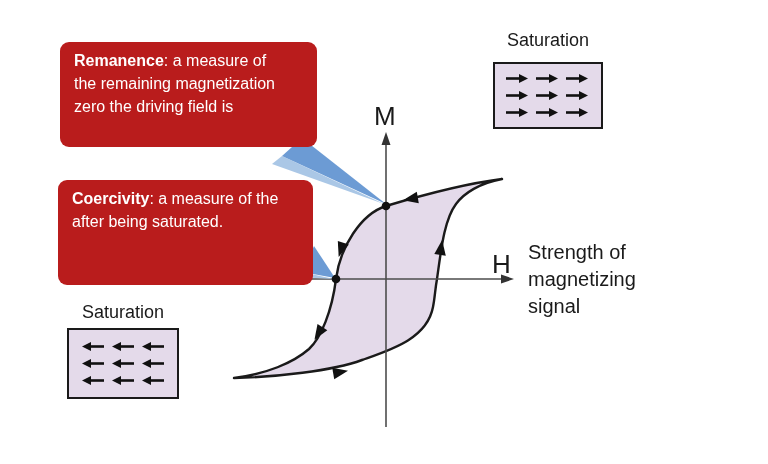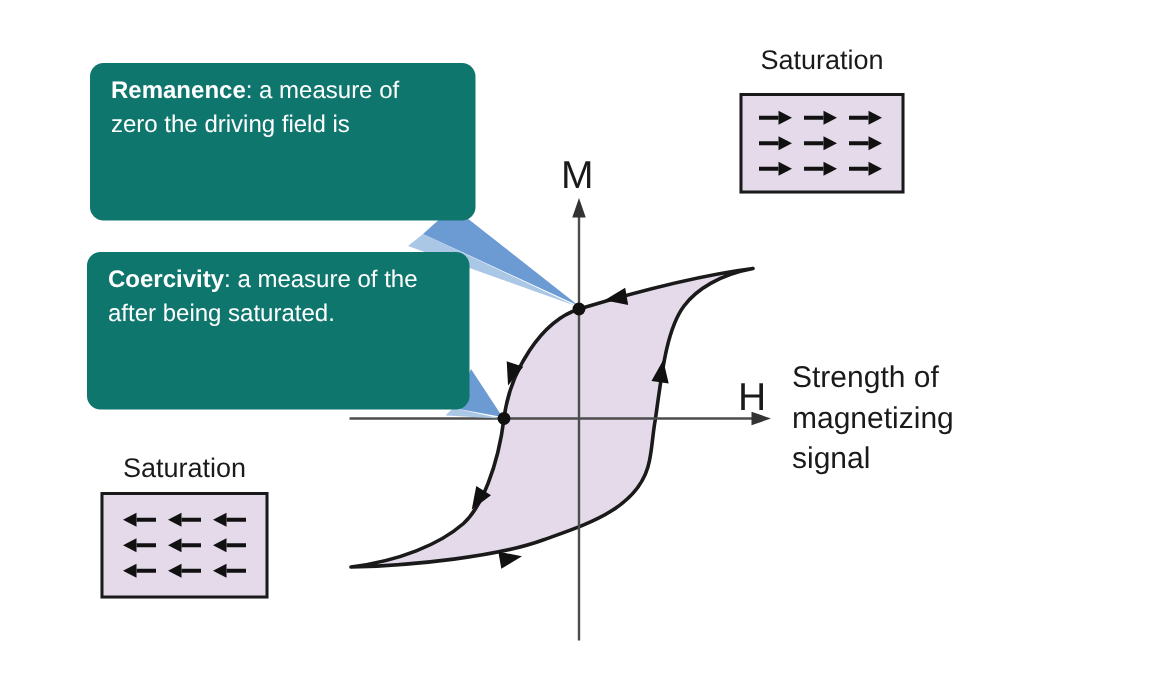--- a/index.html
+++ b/index.html
@@ -2,38 +2,38 @@
 <html><head>
 <meta charset="utf-8">
 <style>
   html,body{margin:0;padding:0;background:#fff;}
   .stage{
     position:relative;width:768px;height:464px;background:#ffffff;overflow:hidden;
     font-family:"Liberation Sans", sans-serif;color:#1a1a1a;
   }
   .stage svg.diagram{position:absolute;left:0;top:0;}
   .callout{
-    position:absolute;box-sizing:border-box;background:#0f766e;color:#ffffff;
+    position:absolute;box-sizing:border-box;background:#b91c1c;color:#ffffff;
     border-radius:9px;padding:7px 12px 7px 14px;font-size:16px;line-height:23px;
     z-index:3;
   }
   .callout .cline{white-space:nowrap;}
   .callout .term{font-weight:bold;}
   .sat-label{
     position:absolute;font-size:18px;line-height:22px;text-align:center;z-index:2;
   }
   .sat-box{
     position:absolute;box-sizing:border-box;background:#e4daea;border:2px solid #1a1a1a;z-index:2;
   }
   .axis-label{position:absolute;font-size:26px;line-height:26px;z-index:2;}
   .axis-caption{
     position:absolute;font-size:20px;line-height:27px;width:128px;z-index:2;
   }
   .cl-remanence{left:60px;top:42px;width:257px;height:105px;}
-  .cl-coercivity{left:58px;top:168px;width:255px;height:105px;}
+  .cl-coercivity{left:58px;top:180px;width:255px;height:105px;}
   .sat-label-right{left:493px;top:29px;width:110px;}
   .sat-box-right{left:493px;top:62px;width:110px;height:67px;}
   .sat-label-left{left:67px;top:301px;width:112px;}
   .sat-box-left{left:67px;top:328px;width:112px;height:71px;}
   .lbl-m{left:374px;top:103px;}
   .lbl-h{left:492px;top:251px;}
   .axis-caption{left:528px;top:239px;}
 </style>
 </head>
 <body>
@@ -85,20 +85,21 @@
     <use href="#curve-arrow" transform="translate(315,339) rotate(122)"></use>
     <use href="#curve-arrow" transform="translate(347,371) rotate(-10)"></use>
     <use href="#curve-arrow" transform="translate(442,241) rotate(-82)"></use>
 
     <circle cx="386" cy="206" r="4.3" fill="#111"></circle>
     <circle cx="336" cy="279" r="4.3" fill="#111"></circle>
   </svg>
 
   <div class="callout cl-remanence">
     <div class="cline"><span class="term">Remanence</span><span>: a measure of</span></div>
+    <div class="cline">the remaining magnetization</div>
     <div class="cline">zero the driving field is</div>
   </div>
 
   <div class="callout cl-coercivity">
     <div class="cline"><span class="term">Coercivity</span><span>: a measure of the</span></div>
     <div class="cline">after being saturated.</div>
   </div>
 
   <div class="sat-label sat-label-right">Saturation</div>
   <div class="sat-box sat-box-right">

